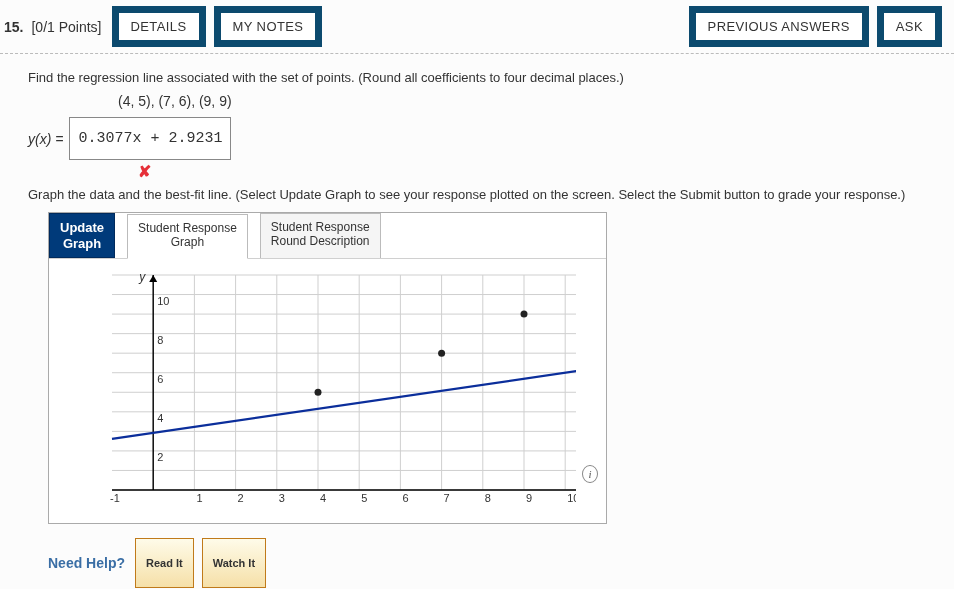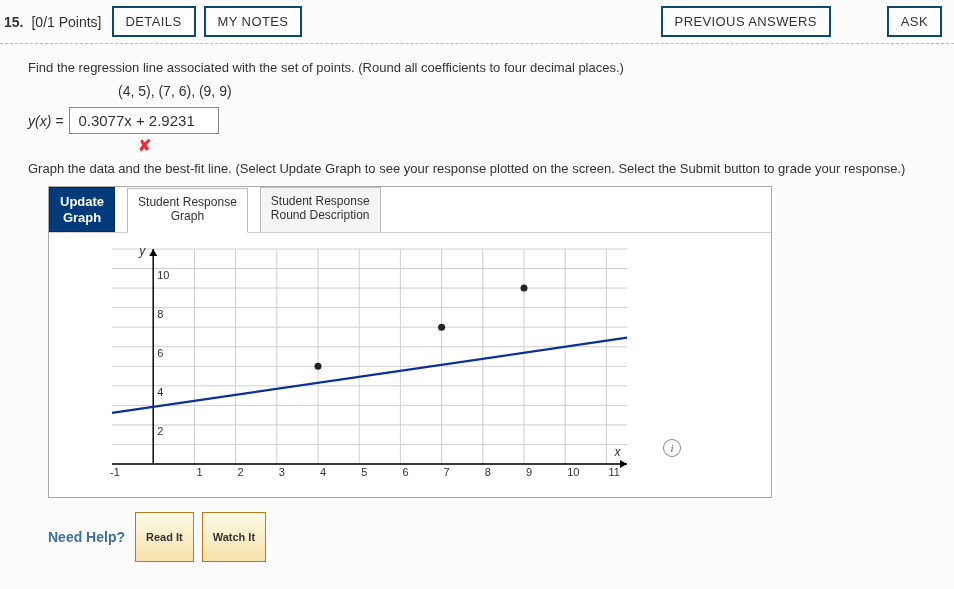--- a/index.html
+++ b/index.html
@@ -16,48 +16,48 @@
     .header-row {
       display: flex;
       align-items: center;
       padding: 6px 4px;
       border-bottom: 1px dashed #bbb;
       font-size: 14px;
     }
     .qnum { font-weight: bold; margin-right: 8px; }
     .points { margin-right: 10px; }
     .btn {
-      border: 2px solid #0c4a6e;
+      border: 7px solid #0c4a6e;
       background: #fff;
       padding: 6px 12px;
       font-size: 13px;
       margin-right: 8px;
       cursor: pointer;
       letter-spacing: 0.4px;
       color: #333;
     }
-    .right-btns { margin-left: auto; display: flex; gap: 48px; }
+    .right-btns { margin-left: auto; display: flex; }
     .content { padding: 10px 20px 0 28px; }
     .instr { margin: 6px 0 8px; color: #333; font-size: 13px; }
     .pts-list { margin-left: 90px; margin-bottom: 8px; font-size: 14px; }
     .answer-row { display: flex; align-items: center; margin-bottom: 4px; }
     .yx { font-style: italic; margin-right: 6px; font-size: 14px;}
     .answer-box {
       border: 1px solid #888;
-      padding: 4px 8px;
-      font-family: Liberation Sans, sans-serif;
+      padding: 12px 8px;
+      font-family: Liberation Mono, monospace;
       font-size: 15px;
       background: #fff;
       min-width: 150px;
     }
     .x-mark { color: #e63039; font-weight: bold; font-size: 16px; margin-left: 110px; margin-top:-2px; margin-bottom: 6px;}
     .graph-instr { margin: 4px 0 10px; font-size: 13px;}
     .graph-area {
       margin-left: 20px;
-      width: 724px;
+      width: 559px;
       border: 1px solid #aaa;
       background: #fff;
       padding: 0;
     }
     .graph-tabs {
       display: flex;
       border-bottom: 1px solid #d0d0d0;
     }
     .update-btn {
       background: #003a7a;

